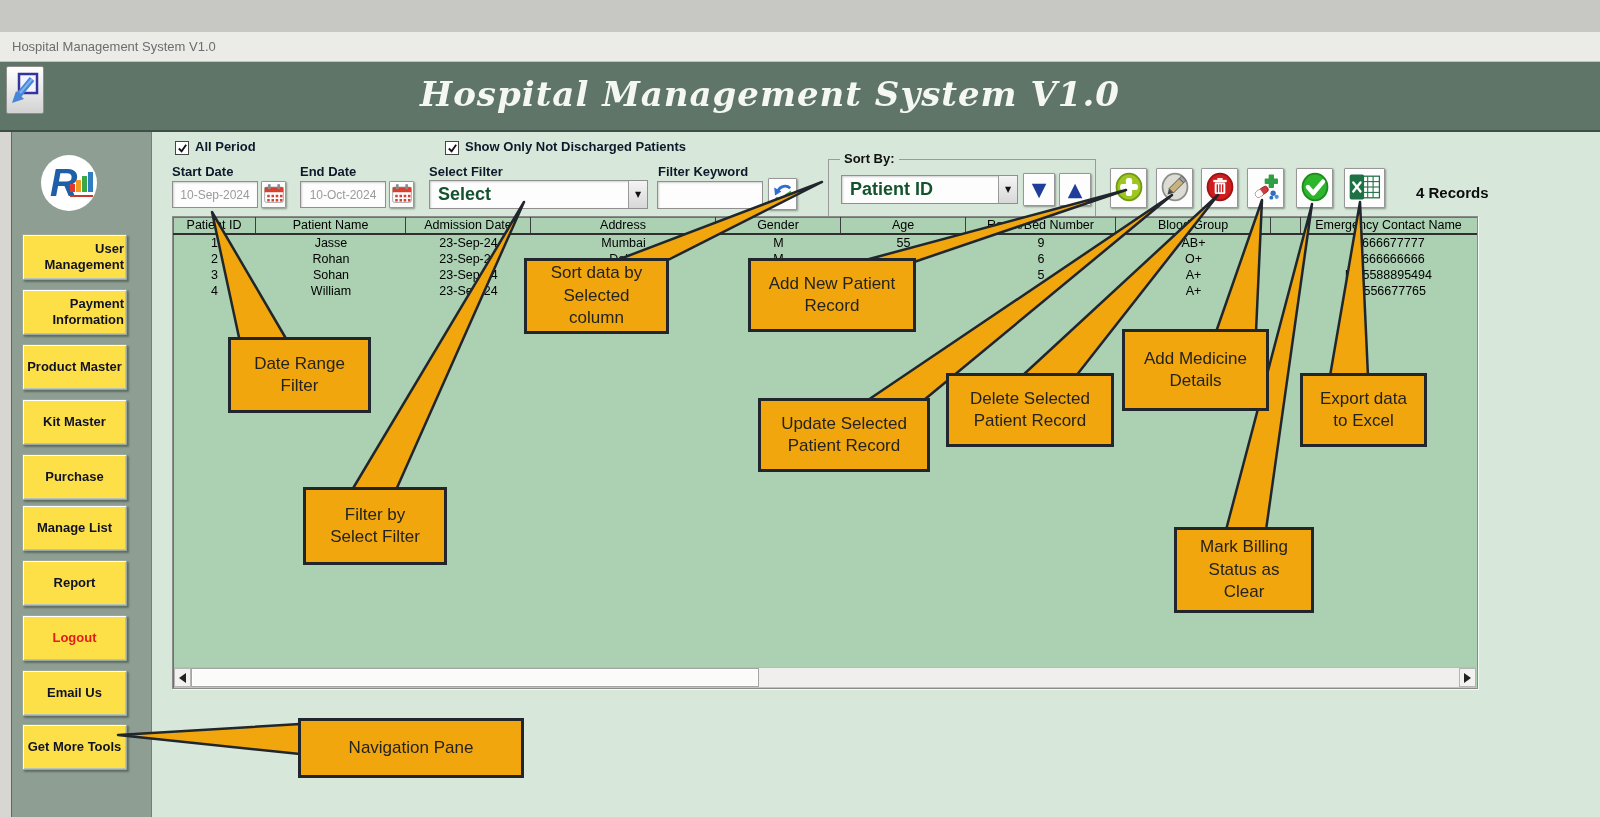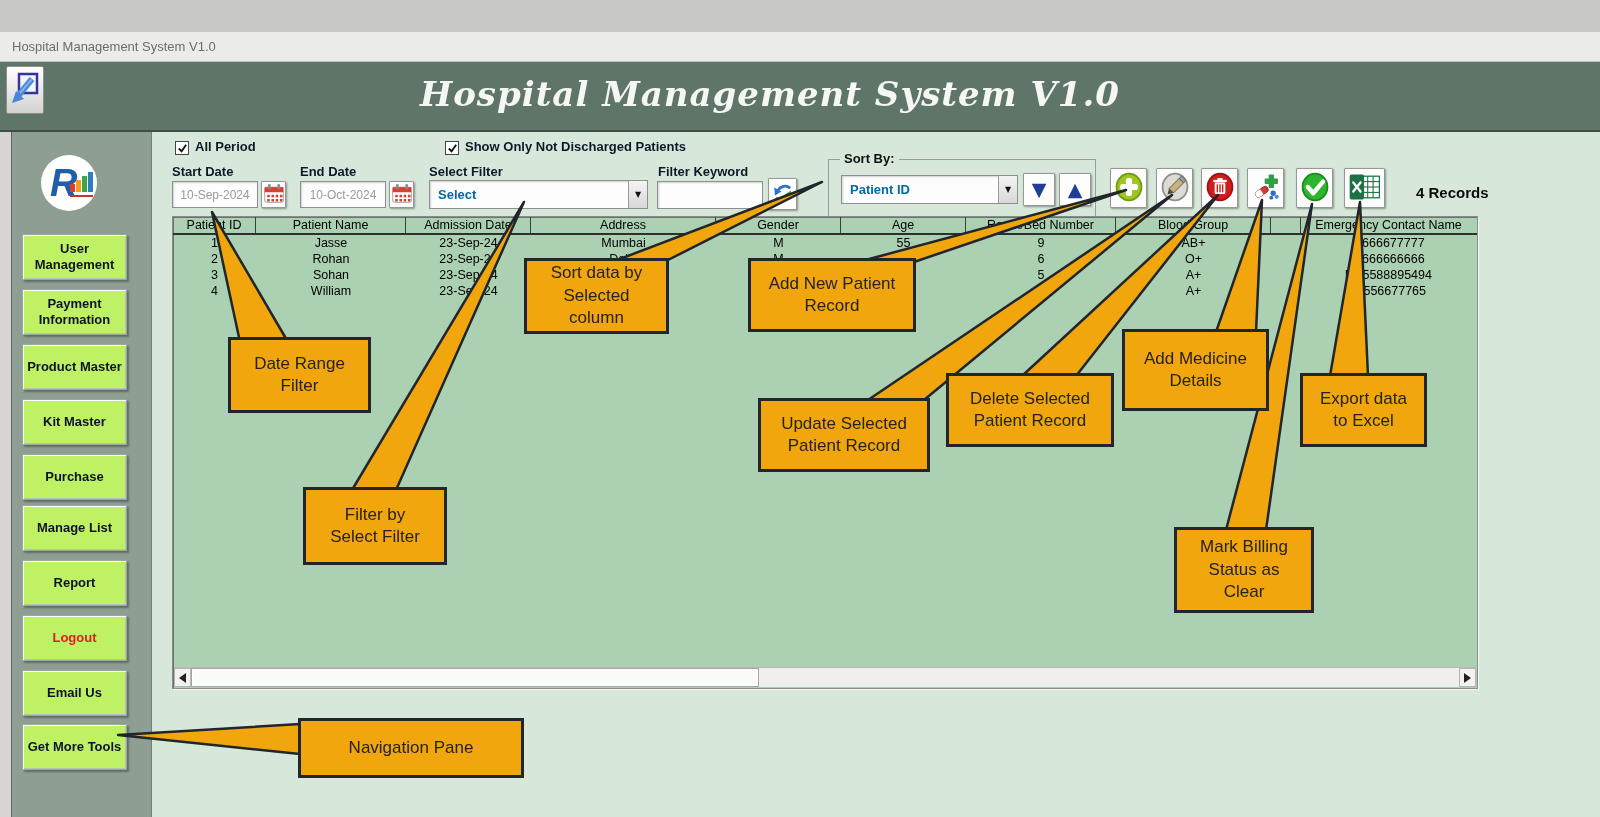--- a/index.html
+++ b/index.html
@@ -16,35 +16,35 @@
   .who{left:80px;top:40px;display:grid;grid-template-columns:84px auto;column-gap:6px;row-gap:11px;}
   .who span{color:#fff;font-weight:bold;font-size:15px;white-space:nowrap;}
   .who .lab{text-align:right;}
   .app-title{left:420px;top:42px;width:700px;text-align:center;color:#f4f7f2;
              font-family:"DejaVu Serif",serif;font-style:italic;font-weight:bold;font-size:34px;letter-spacing:1px;}
 
   
   .sidebar{left:0;top:100px;width:152px;height:706px;background:#8e9e92;
            border-left:11px solid #d8d6d2;border-right:1px solid #75816f;box-shadow:inset 1px 0 0 #5c6a5e;}
   .logo{left:40px;top:122px;width:58px;height:58px;}
-  .side-btn{left:22px;width:105px;height:46px;background:#bef264;border:1px solid #9aa89d;border-radius:1px;
+  .side-btn{left:22px;width:105px;height:46px;background:#fde047;border:1px solid #9aa89d;border-radius:1px;
             box-shadow:inset 1px 1px 0 #ffffff,inset -1px -1px 0 #b7c3b9,2px 2px 2px rgba(40,50,42,.45);
-            font-size:13px;font-weight:bold;color:#101226;text-align:center;line-height:1.25;
+            font-size:13px;font-weight:bold;color:#101226;text-align:right;line-height:1.25;
             display:flex;align-items:center;justify-content:center;padding:2px;}
   .side-btn.logout{color:#e31c1c;}
   .bottom-frame{left:0;top:806px;width:1600px;height:11px;background:#d8d6d2;border-top:1px solid #97978f;}
 
   
   .ctl-label{font-size:13px;font-weight:bold;color:#0f172a;white-space:nowrap;}
   .checkbox{width:14px;height:14px;background:#fff;border:1px solid #444;display:flex;align-items:center;justify-content:center;}
   .field{background:#fdfdfd;border:1px solid #8f8f8f;box-shadow:inset 1px 1px 2px rgba(0,0,0,.18);
          font-size:12px;color:#9b9b9b;text-align:center;padding:0 4px;}
   .combo{background:#fdfdfd;border:1px solid #8f8f8f;box-shadow:inset 1px 1px 2px rgba(0,0,0,.18);
          display:flex;align-items:center;}
-  .combo .txt{flex:1;font-size:13px;font-weight:bold;color:#0369a1;padding-left:8px;}
+  .combo .txt{flex:1;font-size:18px;font-weight:bold;color:#14532d;padding-left:8px;}
   .combo .dd{width:19px;align-self:stretch;background:linear-gradient(#f4f4f4,#d8d8d8);border-left:1px solid #9a9a9a;
              display:flex;align-items:center;justify-content:center;font-size:8px;color:#111;
              font-family:"DejaVu Sans",sans-serif;}
   .icon-btn{background:#fdfdfd;border:1px solid #979797;border-radius:1px;padding:0;
             box-shadow:1px 1px 2px rgba(60,70,62,.5);display:flex;align-items:center;justify-content:center;}
   .tri-btn{font-family:"DejaVu Sans",sans-serif;font-size:19px;color:#1f3d99;line-height:1;}
   .groupbox{border:1px solid #9b9b9b;}
   .grouplegend{font-size:13px;font-weight:bold;color:#101010;background:#d7e8da;padding:0 4px;}
   .records{font-size:15px;font-weight:bold;color:#0c0c0c;}
 

